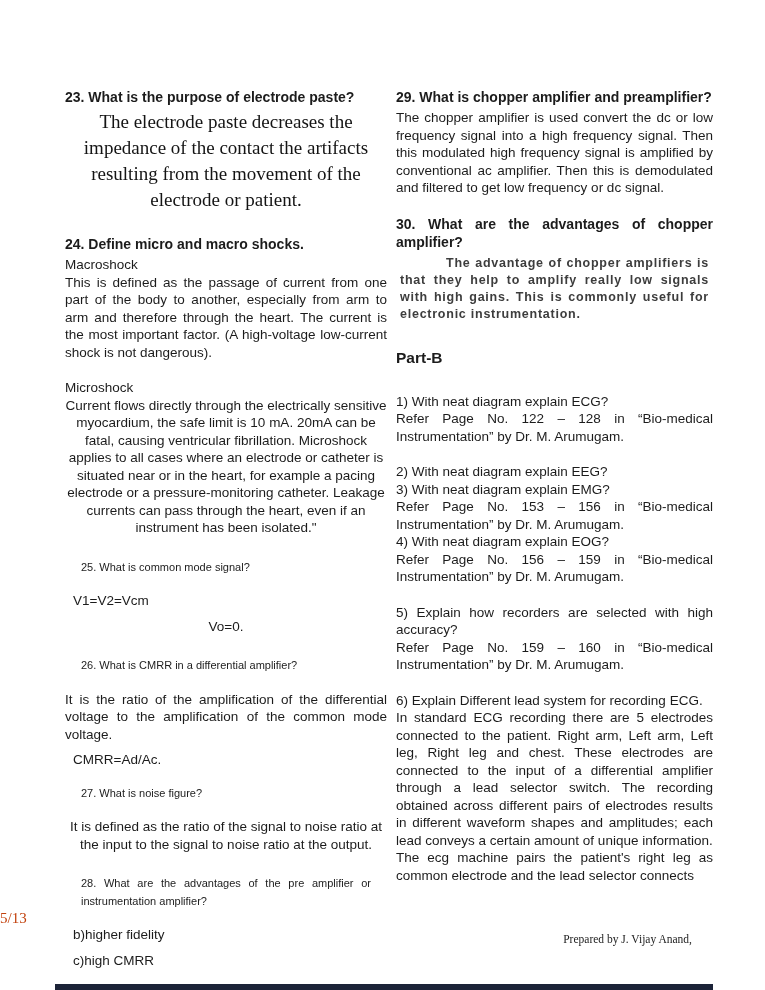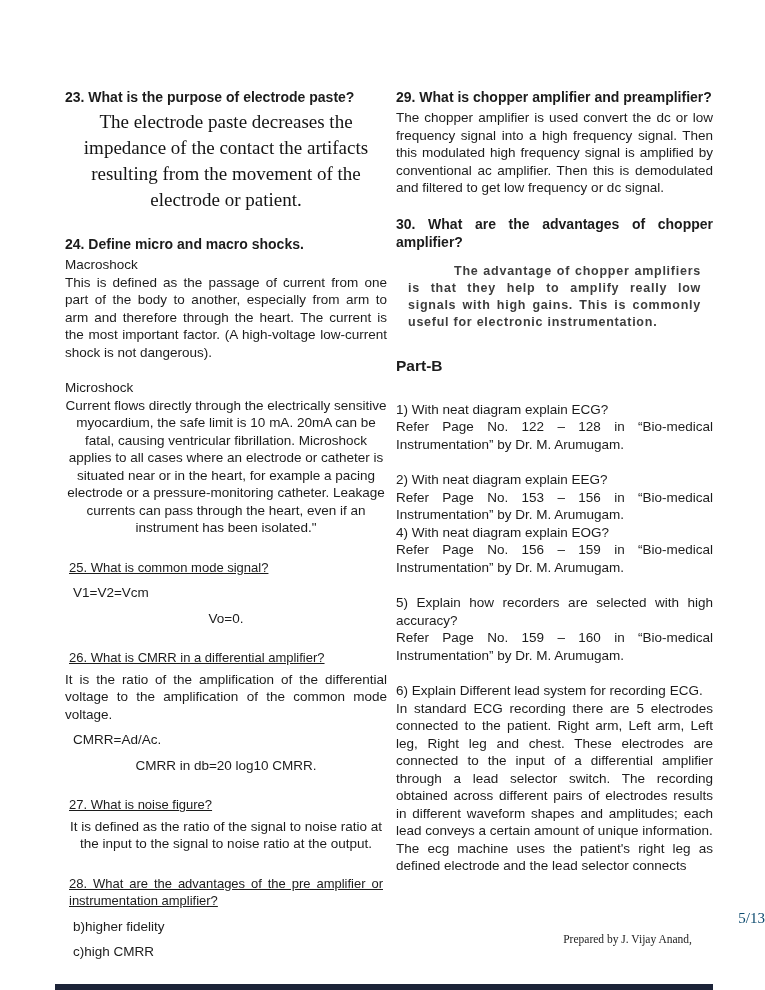--- a/index.html
+++ b/index.html
@@ -9,46 +9,46 @@
     background:#ffffff;
     font-family:"Liberation Sans", sans-serif;
     color:#1c1c1c;
     overflow:hidden;
     margin:0 auto;
   }
   .col{position:absolute;top:88px;}
   .col-left{left:65px;width:322px;}
   .col-right{left:396px;width:317px;}
   .q-title{font-weight:bold;font-size:14px;line-height:18px;margin:0 0 3px 0;}
-  .q-title-plain{font-weight:normal;font-size:13px;line-height:17.5px;margin:4px;text-decoration:underline;}
+  .q-title-plain{font-weight:normal;font-size:11px;line-height:17.5px;margin:16px;}
   .q-title-just{text-align:justify;}
   .body-p{font-size:13.5px;line-height:17.5px;text-align:justify;margin:0;}
   .label-p{font-size:13.5px;line-height:17.5px;margin:0;}
   .eq-p{font-size:13.5px;line-height:17.5px;margin:8px;}
   .serif-answer{
     font-family:"Liberation Serif", serif;
     font-size:19px;line-height:26px;margin:0;
     color:#141414;
   }
   .q30-answer{
     font-size:12.5px;line-height:17px;
     font-weight:bold;color:#3d3d3d;
     letter-spacing:0.06em;
     text-align:justify;
     text-indent:46px;
-    margin:12px;
+    margin:4px;
   }
   .partb{font-weight:bold;font-size:15.5px;margin:0;}
   .mb-m{margin-bottom:18px;}
   .mb-l{margin-bottom:22px;text-align:center;}
   .footer-page{
     position:absolute;left:0;right:0;top:910px;
-    text-align:right;
+    text-align:left;
     font-family:"Liberation Serif", serif;
-    font-size:15px;color:#0c4a6e;padding-left:27px;
+    font-size:15px;color:#c2410c;
   }
   .footer-prepared{
     position:absolute;right:73px;top:933px;
     font-family:"Liberation Serif", serif;
     font-size:11.5px;color:#222;
   }
   .bottom-bar{
     position:absolute;left:55px;right:52px;bottom:0;height:6px;
     background:#1c2338;
   }
@@ -69,21 +69,20 @@
     <p class="label-p">Microshock</p>
     <p class="body-p mb-l">Current flows directly through the electrically sensitive myocardium, the safe limit is 10 mA. 20mA can be fatal, causing ventricular fibrillation. Microshock applies to all cases where an electrode or catheter is situated near or in the heart, for example a pacing electrode or a pressure-monitoring catheter. Leakage currents can pass through the heart, even if an instrument has been isolated."</p>
 
     <p class="q-title-plain">25. What is common mode signal?</p>
     <p class="eq-p">V1=V2=Vcm</p>
     <p class="eq-p mb-l">Vo=0.</p>
 
     <p class="q-title-plain">26. What is CMRR in a differential amplifier?</p>
     <p class="body-p">It is the ratio of the amplification of the differential voltage to the amplification of the common mode voltage.</p>
     <p class="eq-p">CMRR=Ad/Ac.</p>
-    <p class="eq-p mb-l">CMRR in db=20 log10 CMRR.</p>
 
     <p class="q-title-plain">27. What is noise figure?</p>
     <p class="body-p mb-l">It is defined as the ratio of the signal to noise ratio at the input to the signal to noise ratio at the output.</p>
 
     <p class="q-title-plain q-title-just">28. What are the advantages of the pre amplifier or instrumentation amplifier?</p>
     <p class="eq-p">b)higher fidelity</p>
     <p class="eq-p">c)high CMRR</p>
 
   </div>
 
@@ -94,30 +93,31 @@
     <p class="q-title q-title-just">30. What are the advantages of chopper amplifier?</p>
     <p class="q30-answer">The advantage of chopper amplifiers is that they help to amplify really low signals with high gains. This is commonly useful for electronic instrumentation.</p>
 
     <p class="partb" style="margin-top:26px;margin-bottom:26px;">Part-B</p>
 
     <p class="body-p">1) With neat diagram explain ECG?</p>
     <p class="body-p mb-m">Refer Page No. 122 – 128 in “Bio-medical Instrumentation” by Dr. M. Arumugam.</p>
 
     <p class="body-p">2) With neat diagram explain EEG?</p>
 
+    <p class="body-p">3) With neat diagram explain EMG?</p>
     <p class="body-p">Refer Page No. 153 – 156 in “Bio-medical Instrumentation” by Dr. M. Arumugam.</p>
 
     <p class="body-p">4) With neat diagram explain EOG?</p>
     <p class="body-p mb-m">Refer Page No. 156 – 159 in “Bio-medical Instrumentation” by Dr. M. Arumugam.</p>
 
     <p class="body-p">5) Explain how recorders are selected with high accuracy?</p>
     <p class="body-p mb-m">Refer Page No. 159 – 160 in “Bio-medical Instrumentation” by Dr. M. Arumugam.</p>
 
     <p class="body-p">6) Explain Different lead system for recording ECG.</p>
     <p class="body-p">In standard ECG recording there are 5 electrodes connected to the patient. Right arm, Left arm, Left leg, Right leg and chest. These electrodes are connected to the input of a differential amplifier through a lead selector switch. The recording obtained across different pairs of electrodes results in different waveform shapes and amplitudes; each lead conveys a certain amount of unique information.</p>
-    <p class="body-p">The ecg machine uses the patient's right leg as defined electrode and the lead selector connects</p>
+    <p class="body-p">The ecg machine pairs the patient's right leg as common electrode and the lead selector connects</p>
   </div>
 
   <div class="footer-page">5/13</div>
   <div class="footer-prepared">Prepared by J. Vijay Anand,</div>
 
   <div class="bottom-bar"></div>
 </div>
 
 </body></html>

